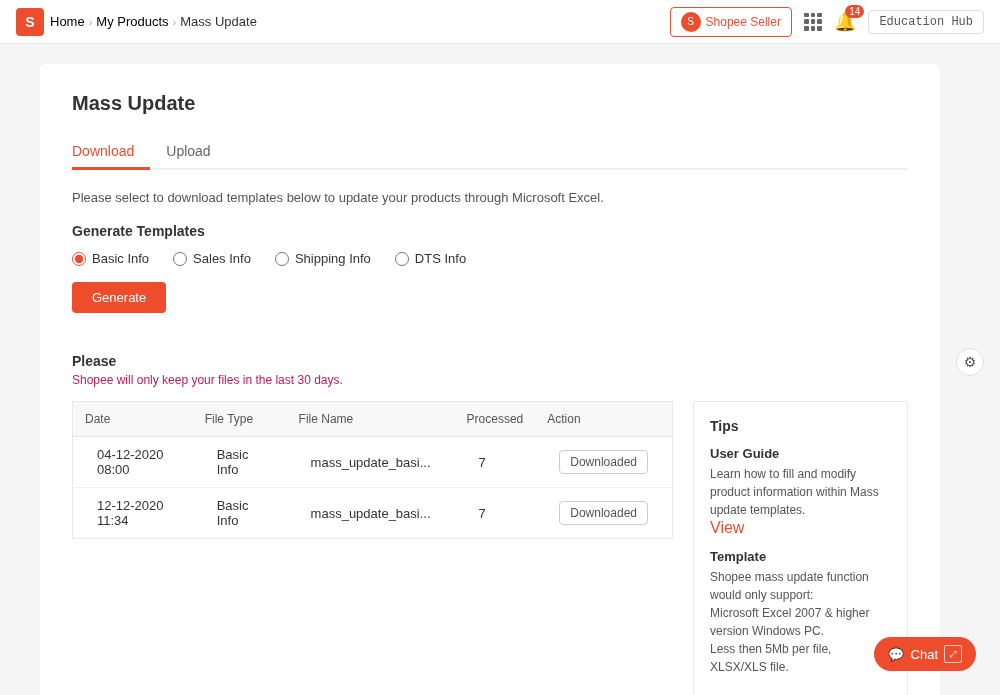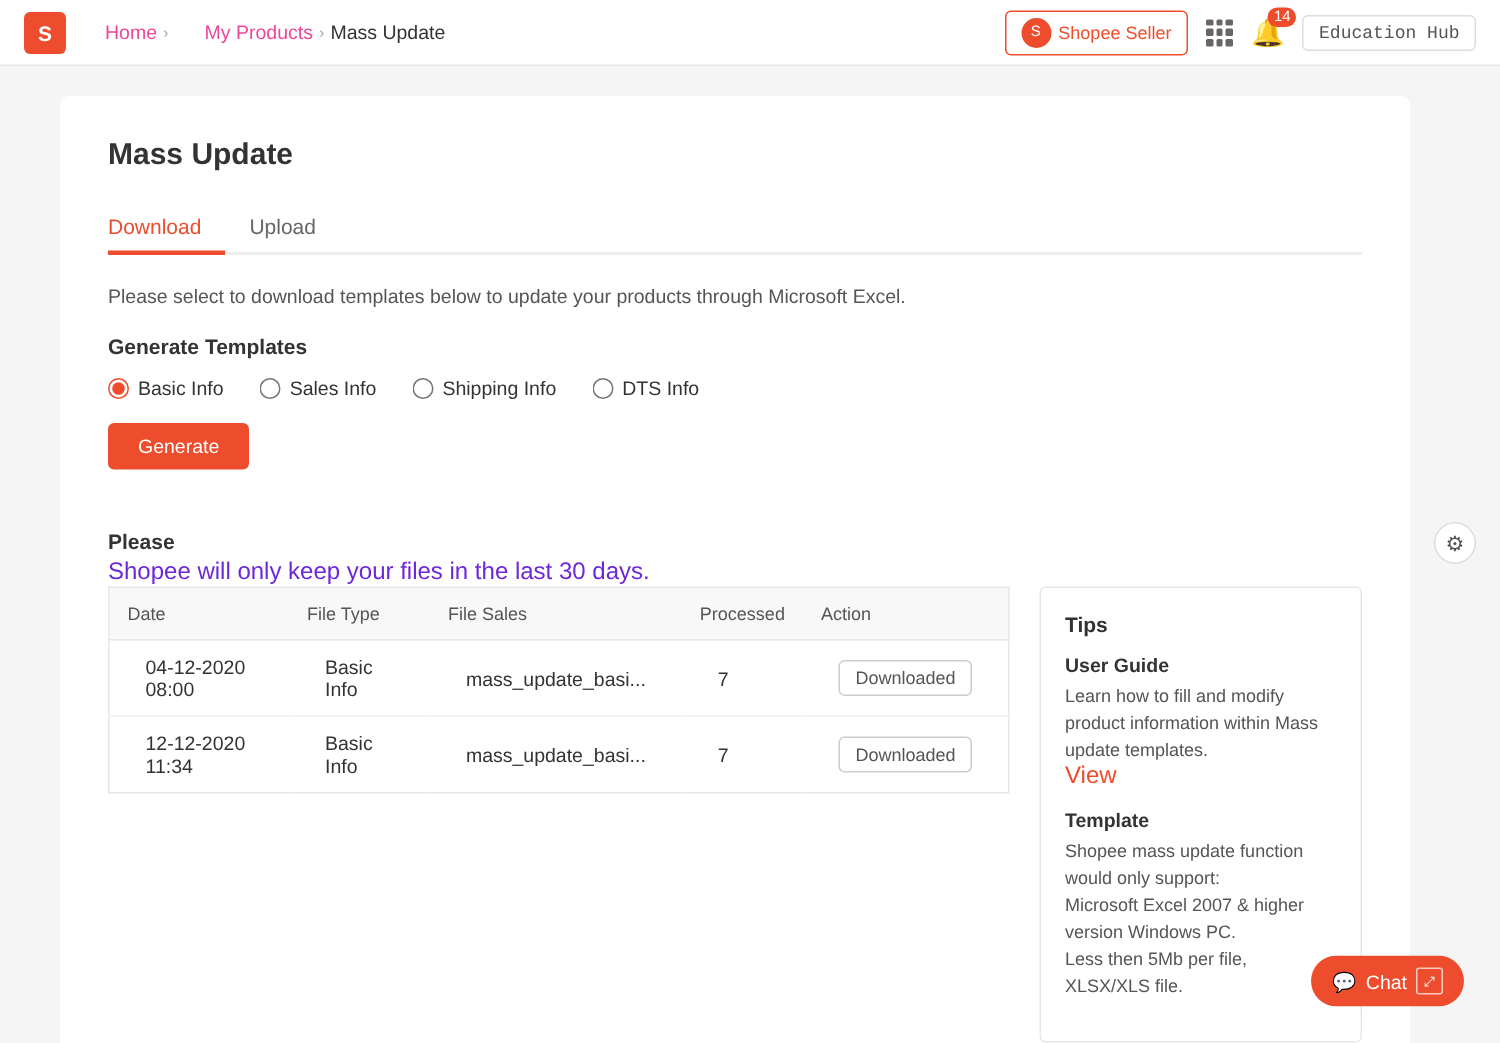--- a/index.html
+++ b/index.html
@@ -17,21 +17,21 @@
     }
     .topnav-left { display: flex; align-items: center; gap: 6px; flex: 1; }
     .shopee-logo {
       width: 28px; height: 28px;
       background: #ee4d2d;
       border-radius: 4px;
       display: flex; align-items: center; justify-content: center;
       color: #fff; font-weight: bold; font-size: 14px;
     }
     .breadcrumb { display: flex; align-items: center; gap: 4px; color: #555; font-size: 13px; }
-    .breadcrumb a { color: #ec4899; text-decoration: none; margin-left: 20px; }
+    .breadcrumb a { color: #000000; text-decoration: none; }
     .breadcrumb .sep { color: #aaa; font-size: 11px; }
     .breadcrumb .current { color: #333; font-weight: 500; }
     .topnav-right { display: flex; align-items: center; gap: 12px; }
     .shopee-seller-btn {
       display: flex; align-items: center; gap: 5px;
       border: 1px solid #ee4d2d; border-radius: 4px;
       padding: 4px 10px; color: #ee4d2d; font-size: 12px; cursor: pointer;
     }
     .shopee-seller-icon {
       width: 20px; height: 20px; background: #ee4d2d; border-radius: 50%;
@@ -79,21 +79,21 @@
     .radio-item { display: flex; align-items: center; gap: 6px; cursor: pointer; font-size: 13px; color: #333; }
     .radio-item input[type="radio"] { accent-color: #ee4d2d; width: 14px; height: 14px; cursor: pointer; }
     .generate-btn {
       background: #ee4d2d; color: #fff; border: none; border-radius: 4px;
       padding: 8px 20px; font-size: 13px; cursor: pointer; font-weight: 500;
       margin-bottom: 40px;
     }
 
     
     .records-title { font-size: 14px; font-weight: 600; color: #333; margin-bottom: 4px; }
-    .records-note { font-size: 16px; color: #6d28d9; }
+    .records-note { font-size: 12px; color: #be185d; margin-bottom: 14px; }
 
     
     .two-col { display: flex; gap: 20px; }
     .table-col { flex: 1; }
     .tips-col { width: 215px; }
 
     
     .records-table { width: 100%; border-collapse: collapse; border: 1px solid #e8e8e8; }
     .records-table th {
       background: #f8f8f8; padding: 10px 12px; text-align: left;
@@ -216,21 +216,21 @@
     <div class="records-title">Please</div>
     <div class="records-note">Shopee will only keep your files in the last 30 days.</div>
 
     <div class="two-col">
       <div class="table-col">
         <table class="records-table">
           <thead>
             <tr>
               <th>Date</th>
               <th>File Type</th>
-              <th>File Sales</th>
+              <th>File Name</th>
               <th>Processed</th>
               <th>Action</th>
             </tr>
           </thead>
           <tbody>
             <tr>
               <td>04-12-2020 08:00</td>
               <td>Basic Info</td>
               <td>mass_update_basi...</td>
               <td>7</td>

